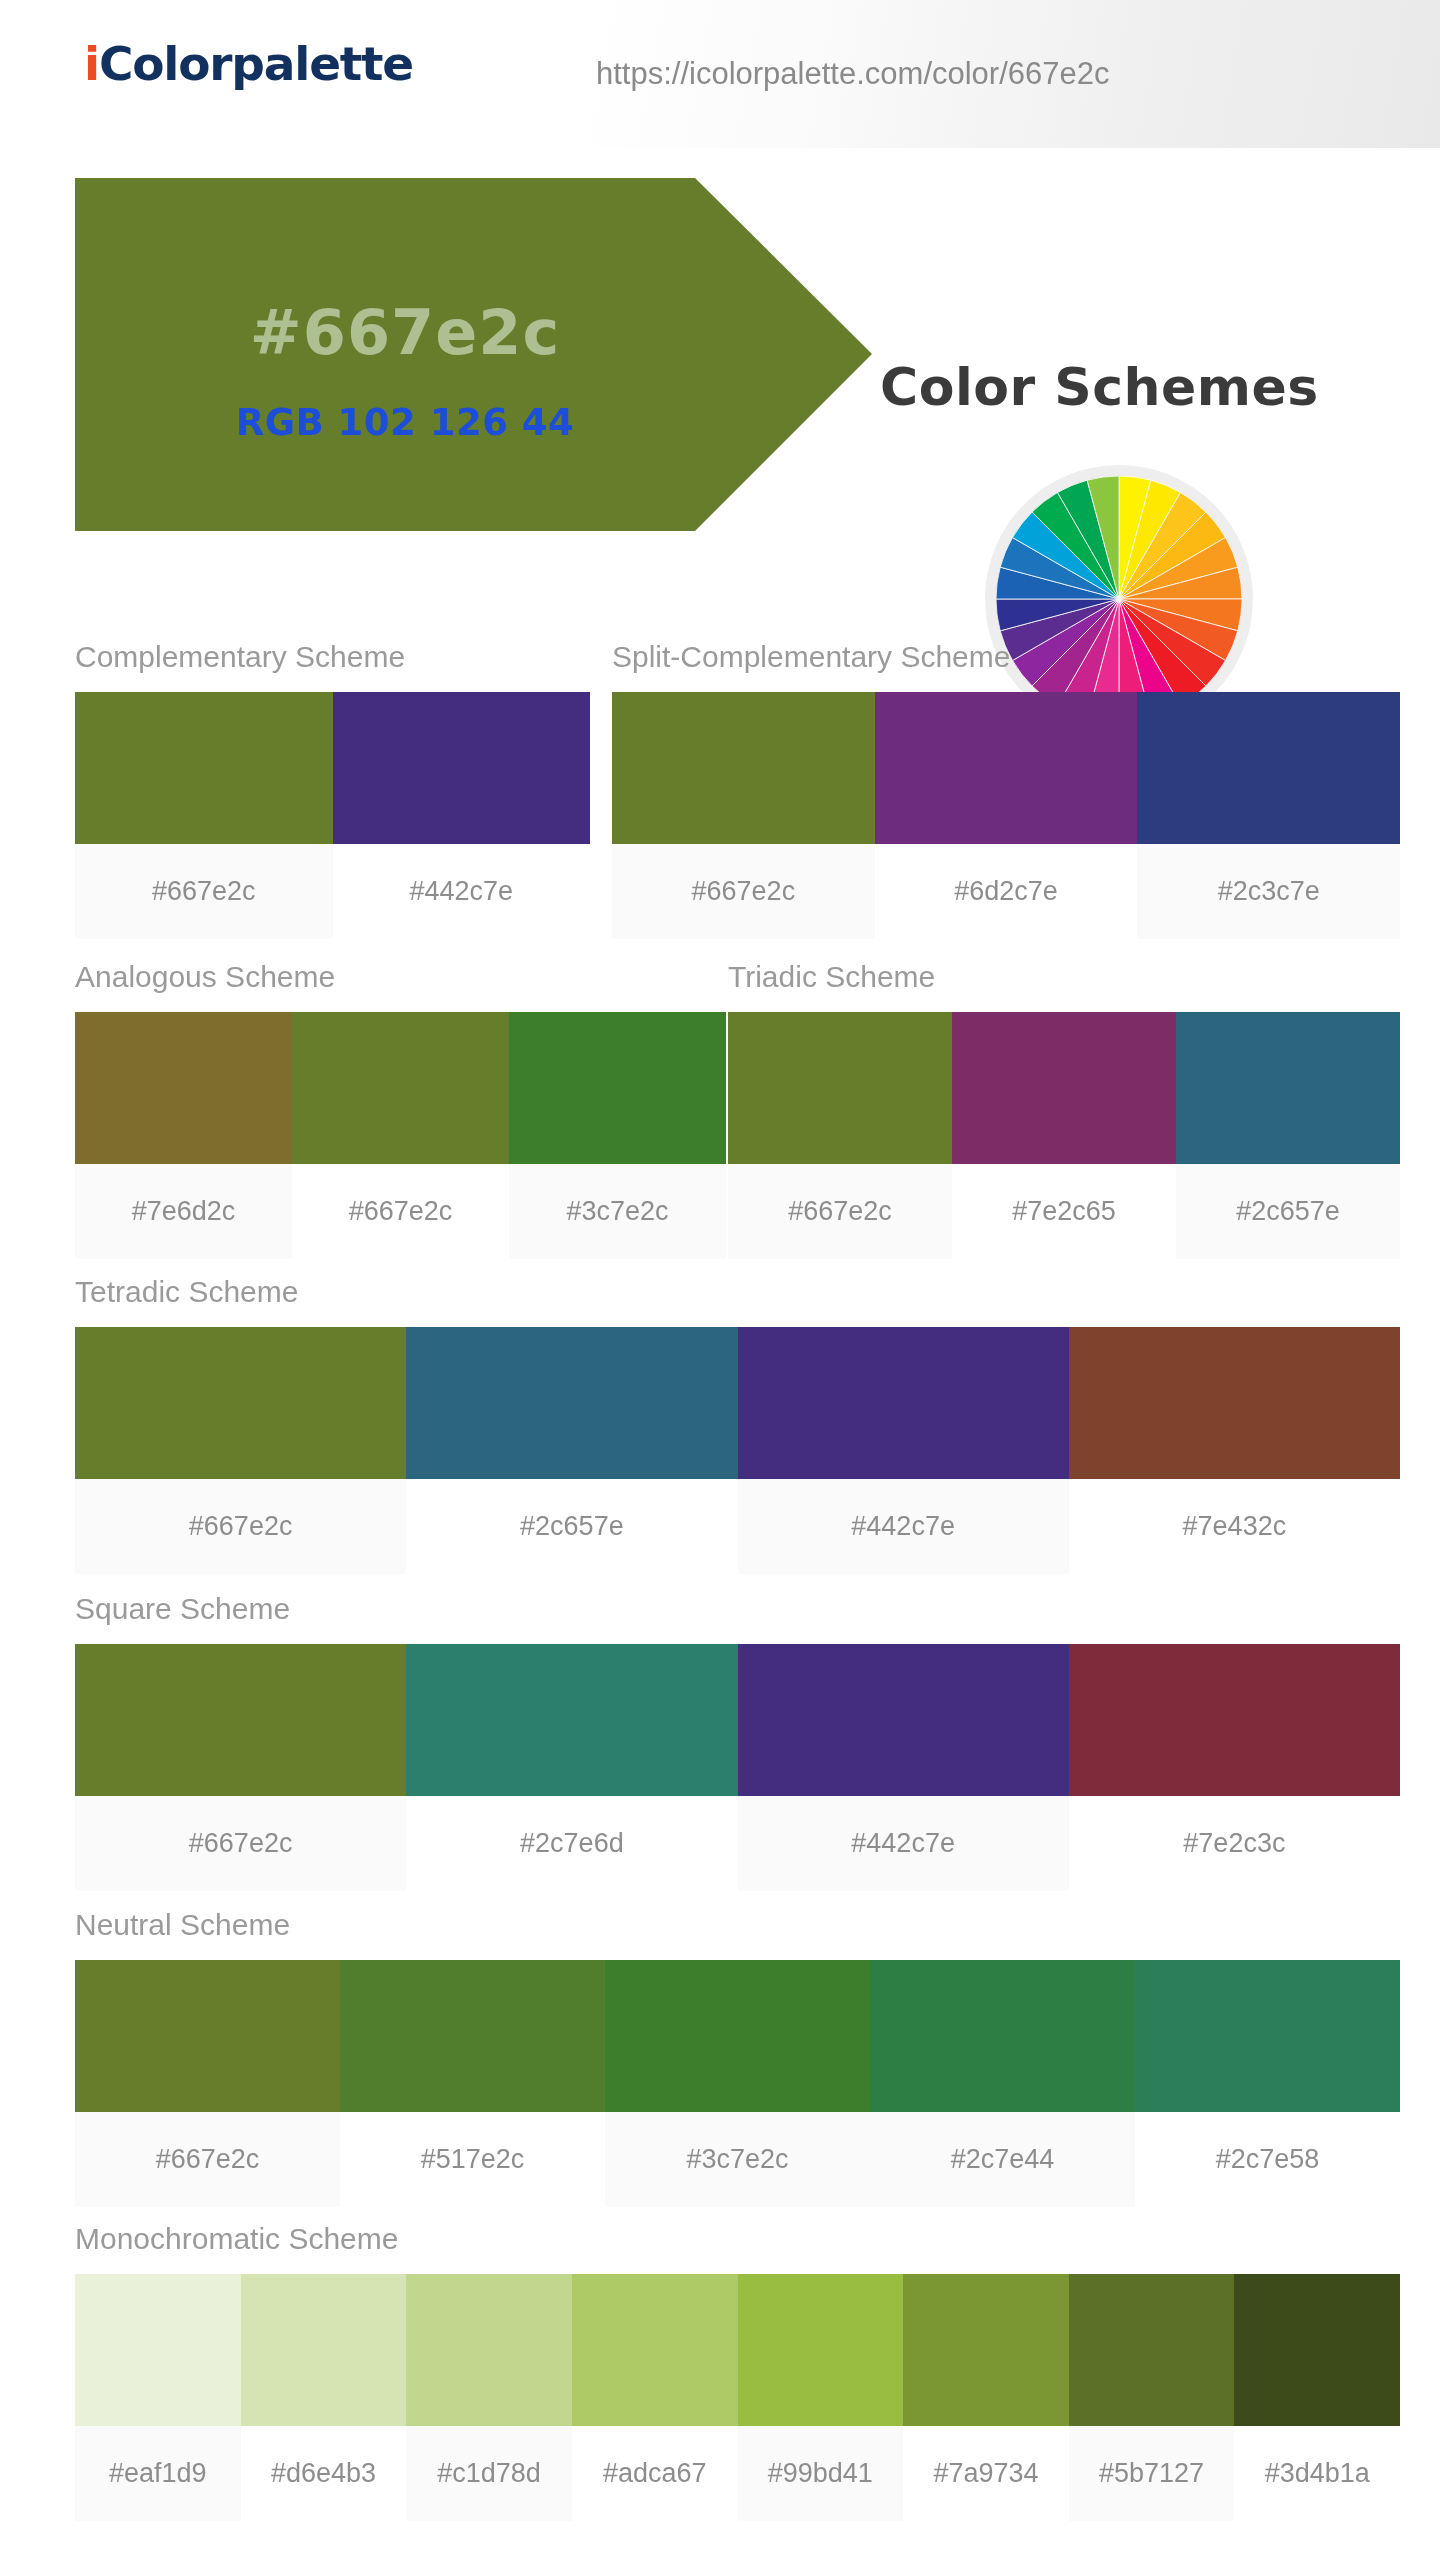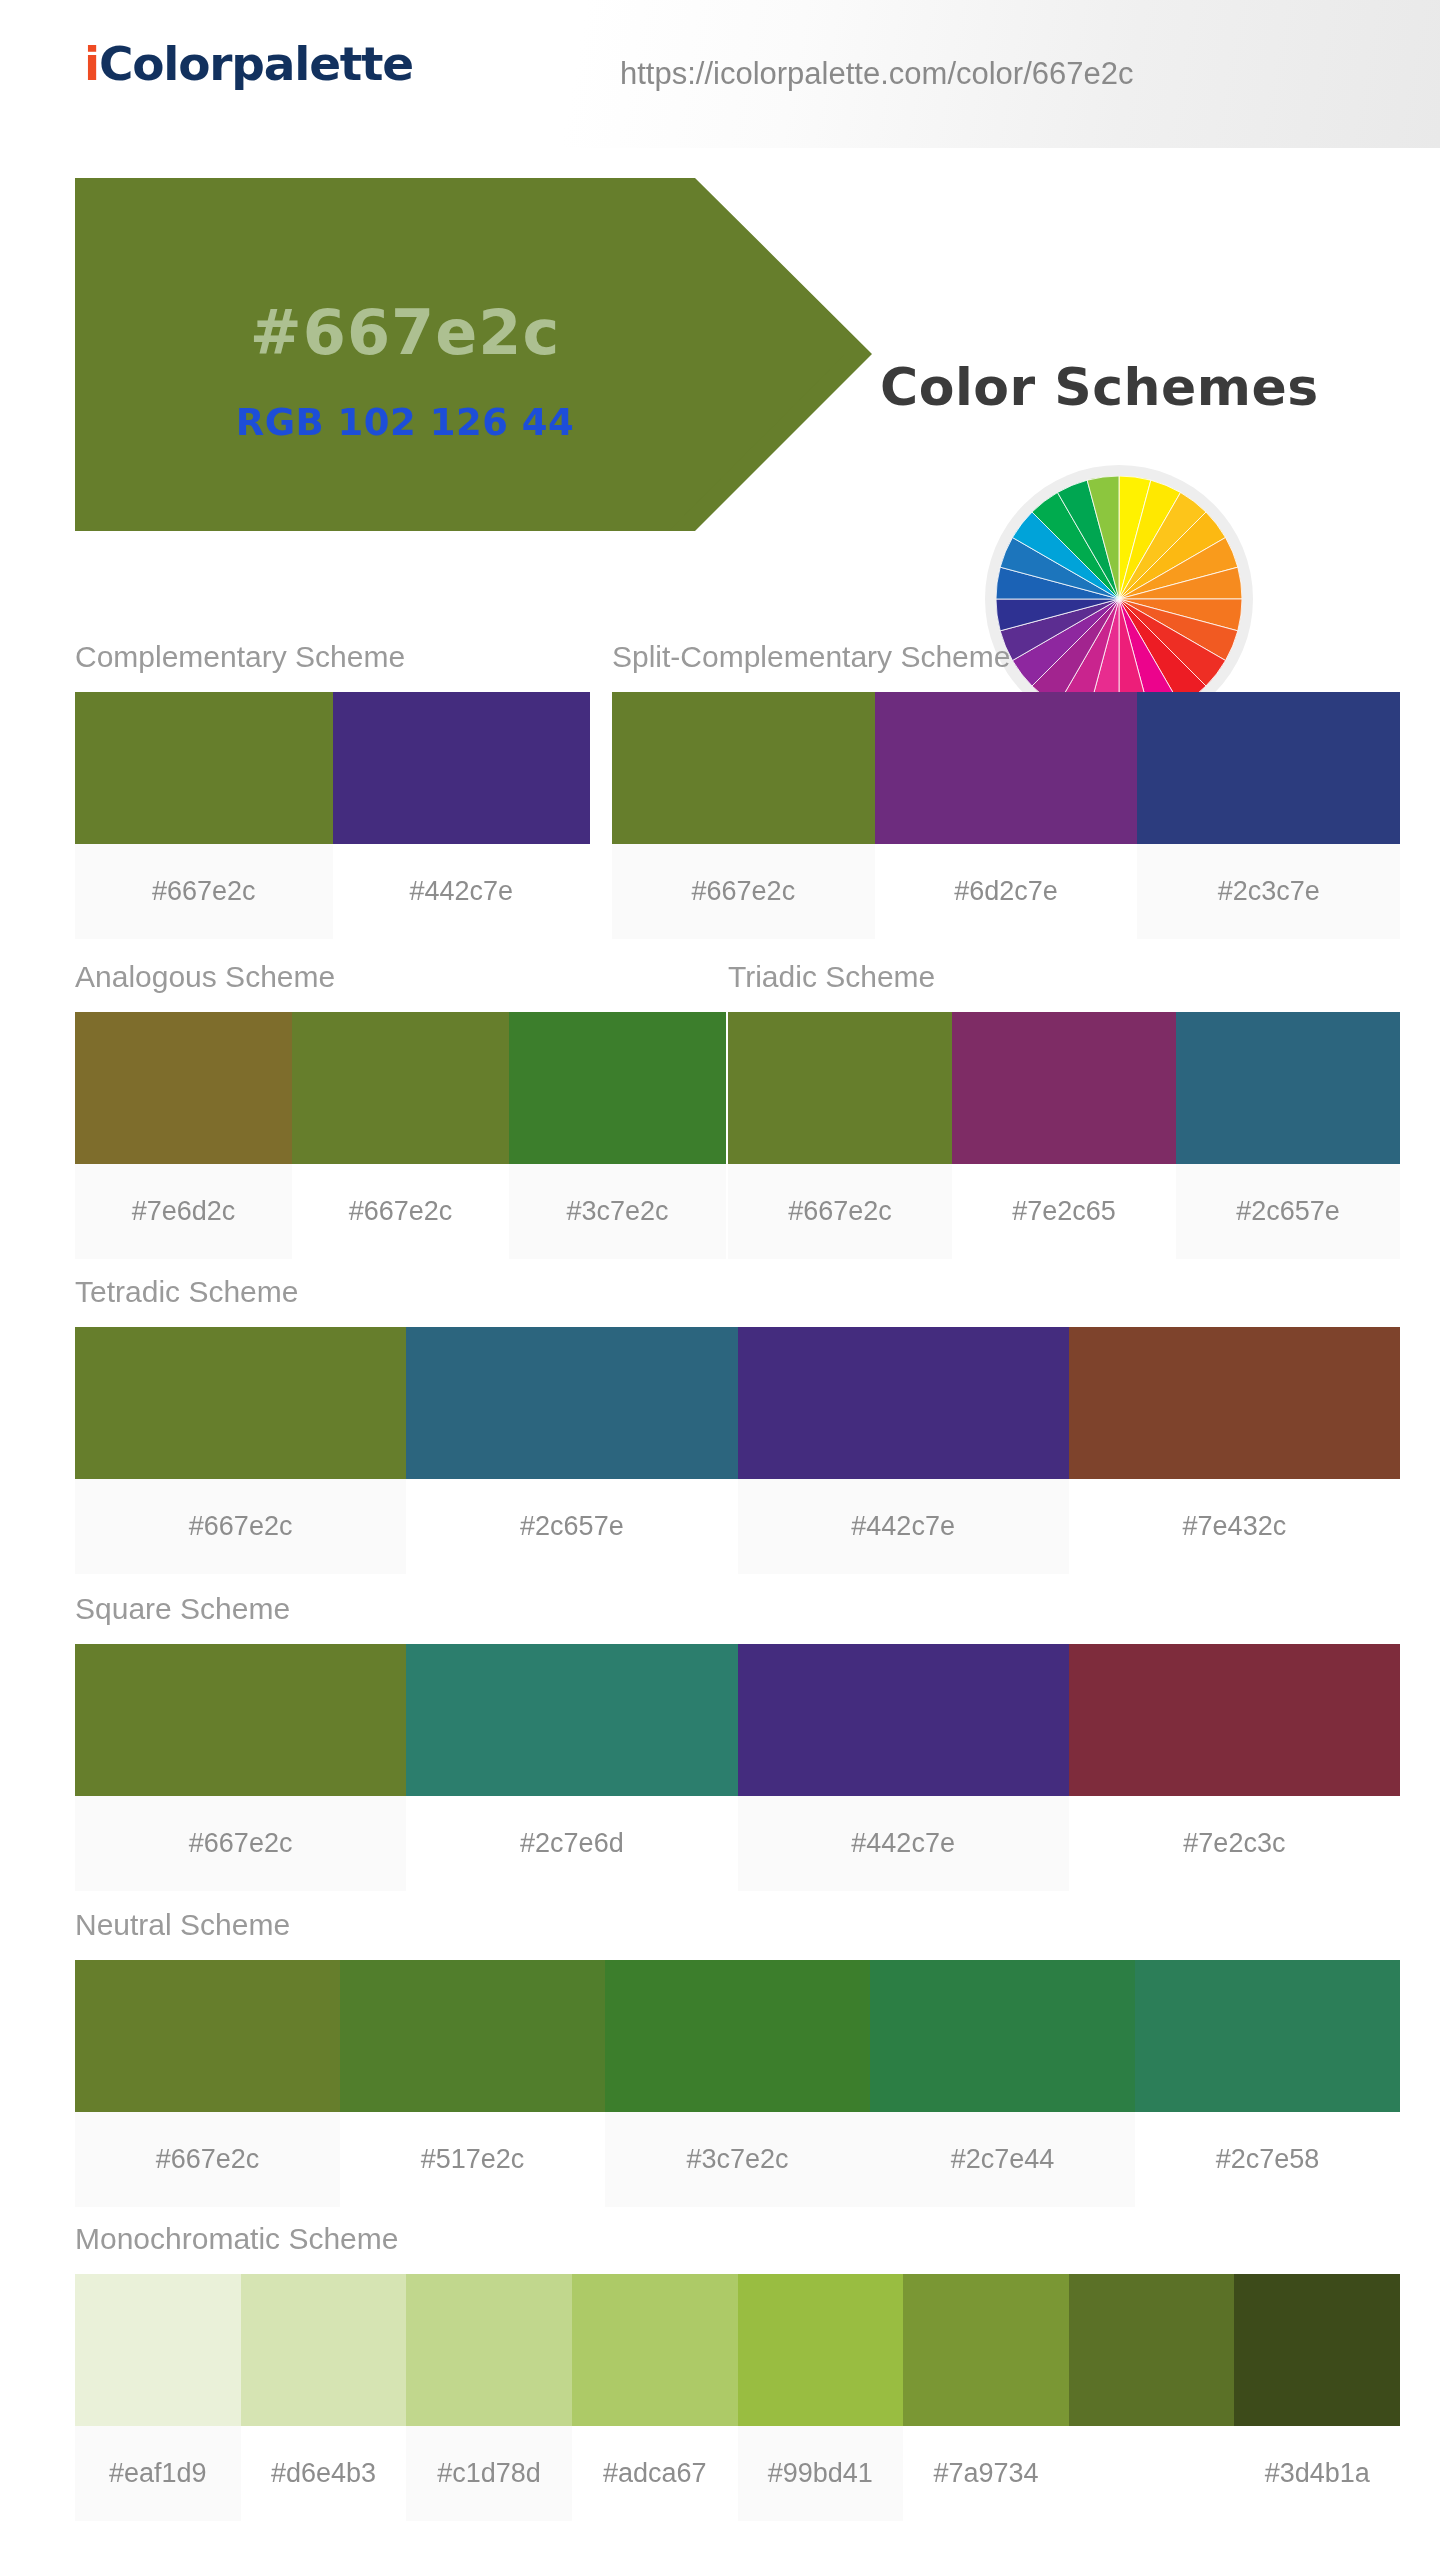--- a/index.html
+++ b/index.html
@@ -33,21 +33,21 @@
     font-size: 47px;
     font-weight: bold;
     letter-spacing: -1.2px;
     white-space: nowrap;
     font-family: "DejaVu Sans", sans-serif;
   }
   .logo .logo-i { color: #ef4b23; }
   .logo .logo-rest { color: #12315e; }
   .url-text {
     position: absolute;
-    left: 620px; top: 56px;
+    left: 596px; top: 56px;
     font-size: 31px;
     color: #8a8a8a;
     letter-spacing: 0px;
     font-family: "Liberation Sans", sans-serif;
     white-space: nowrap;
   }
 
   
   .hero {
     position: absolute;
@@ -362,20 +362,21 @@
         <div class="swatch-col">
           <div class="swatch-chip" style="height: 152px; background: rgb(153, 189, 65);"></div>
           <div class="swatch-caption cap-alt">#99bd41</div>
         </div>
         <div class="swatch-col">
           <div class="swatch-chip" style="height: 152px; background: rgb(122, 151, 52);"></div>
           <div class="swatch-caption cap-plain">#7a9734</div>
         </div>
         <div class="swatch-col">
           <div class="swatch-chip" style="height: 152px; background: rgb(91, 113, 39);"></div>
+          <div class="swatch-caption cap-alt">#5b7127</div>
         </div>
         <div class="swatch-col">
           <div class="swatch-chip" style="height: 152px; background: rgb(61, 75, 26);"></div>
           <div class="swatch-caption cap-plain">#3d4b1a</div>
         </div>
       </div>
     </div>
   </div>
 
 </body></html>

